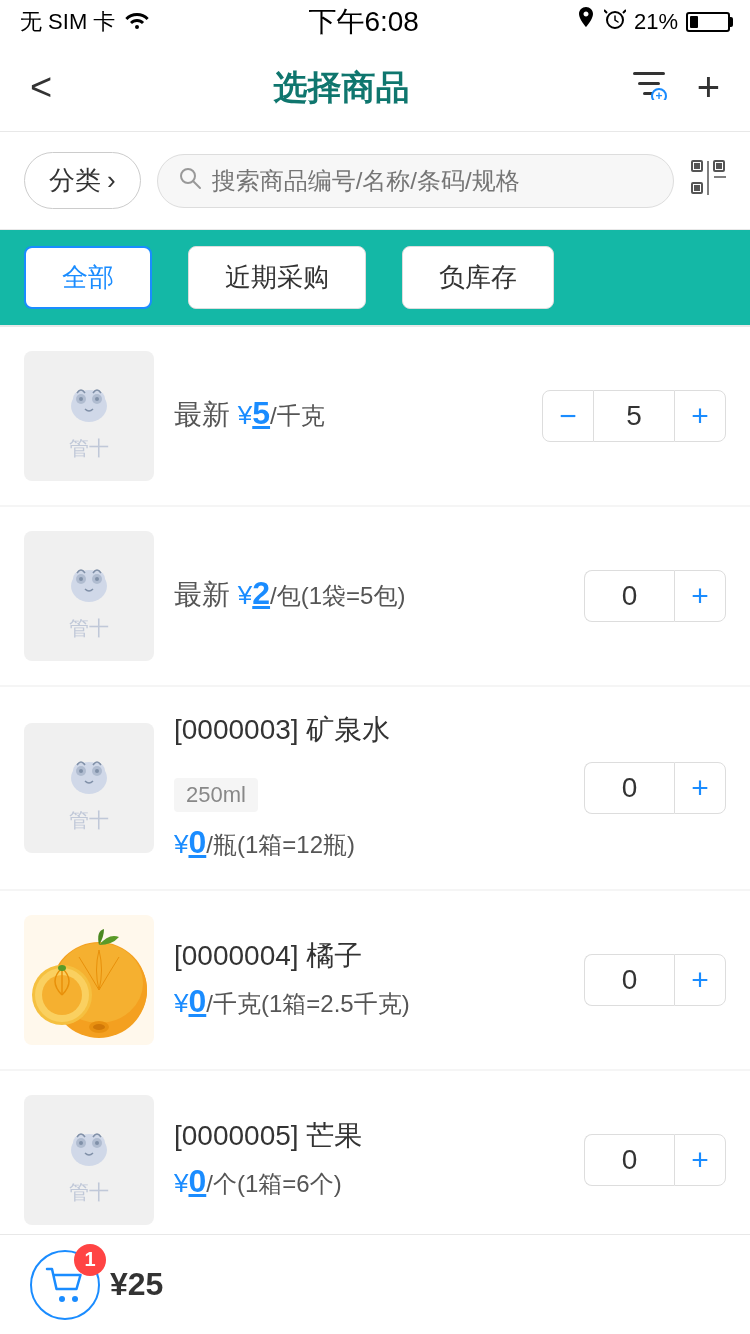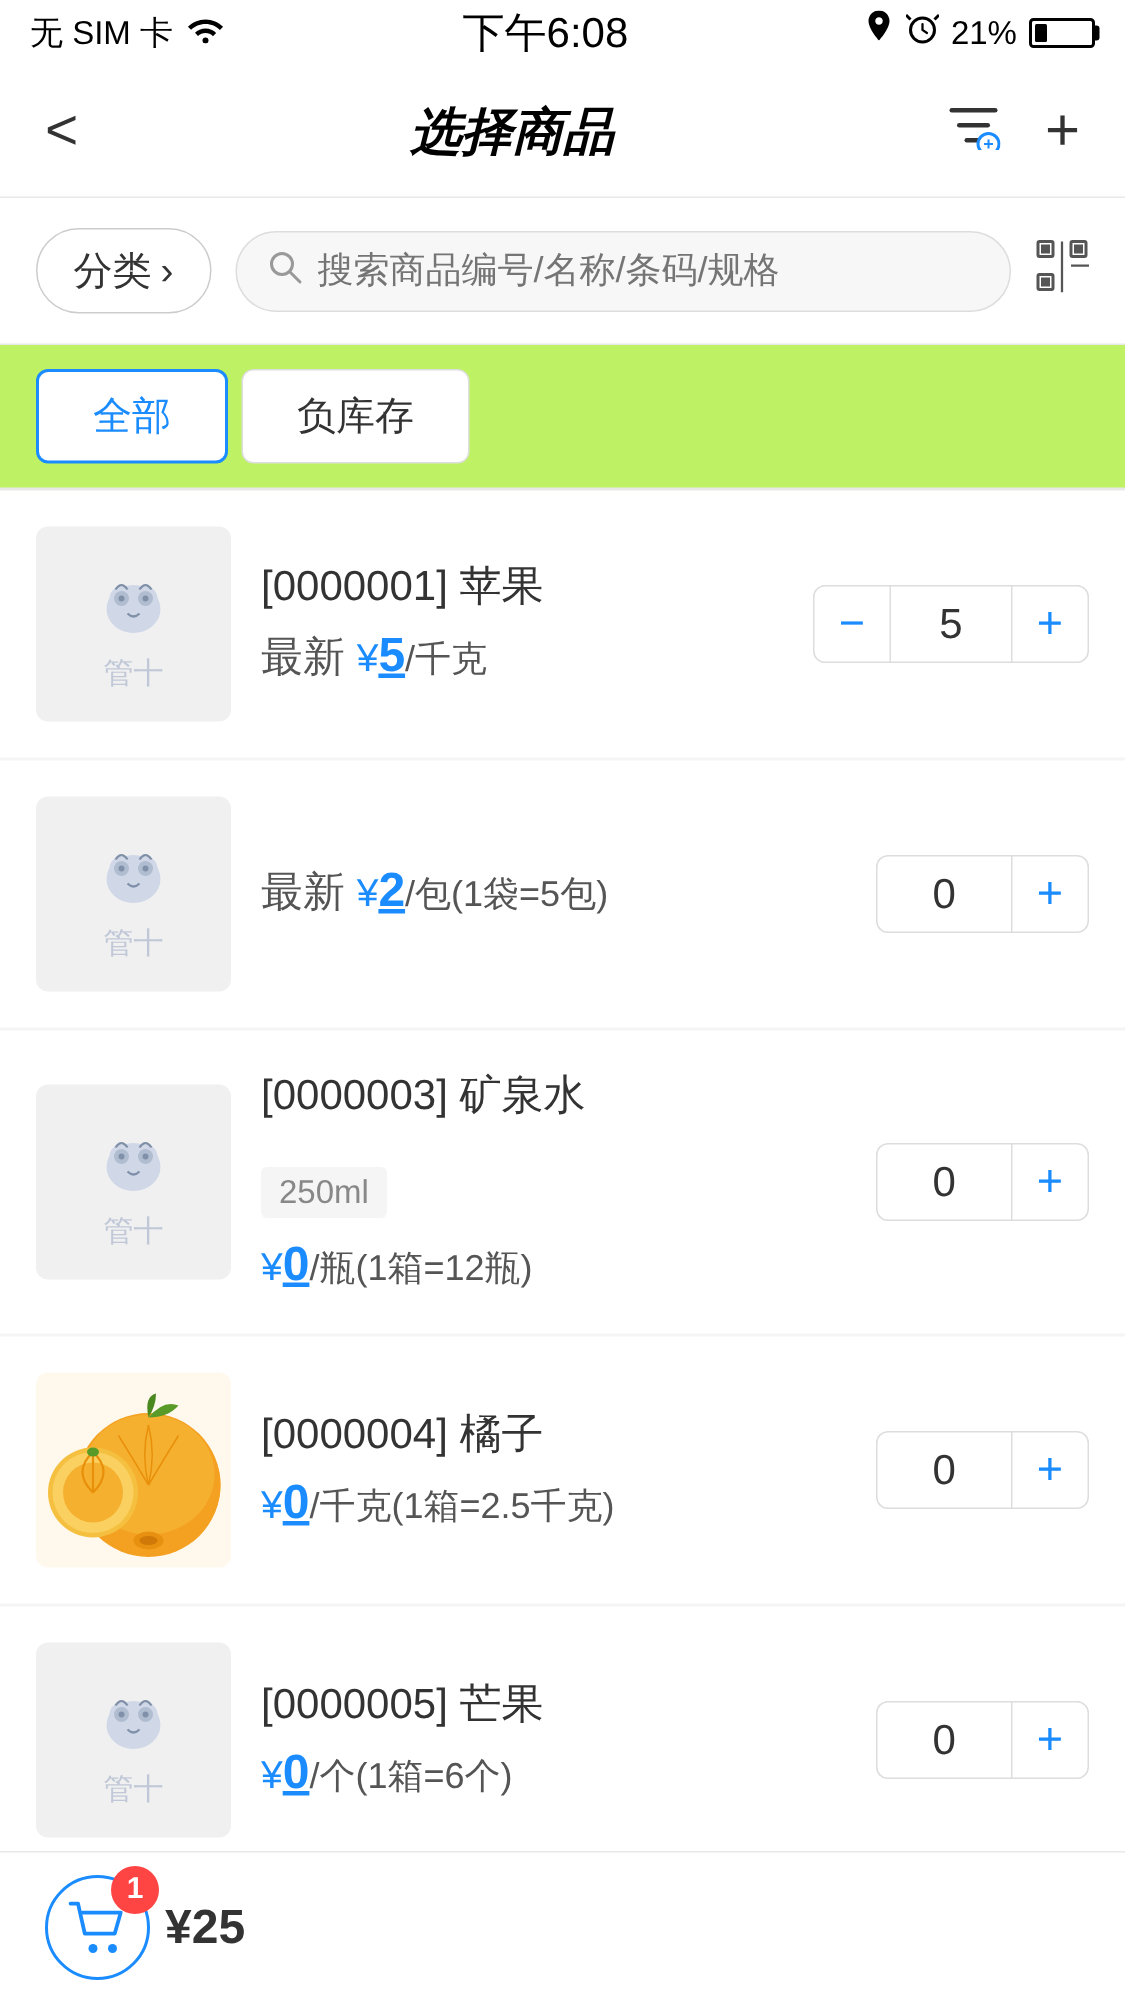--- a/index.html
+++ b/index.html
@@ -33,21 +33,21 @@
     
     .nav-bar {
       height: 88px;
       background: #fff;
       display: flex;
       align-items: center;
       justify-content: space-between;
       padding: 0 30px;
       border-bottom: 1px solid #e8e8e8;
     }
-    .nav-title { font-size: 34px; font-weight: 600; color: #000000; font-style: italic; }
+    .nav-title { font-size: 34px; font-weight: 600; color: #0f766e; }
     .nav-icon { font-size: 36px; color: #333; cursor: pointer; }
     .nav-right { display: flex; align-items: center; gap: 30px; }
 
     
     .filter-bar {
       background: #fff;
       padding: 20px 24px;
       display: flex;
       align-items: center;
       gap: 16px;
@@ -81,24 +81,24 @@
       background: transparent;
       font-size: 24px;
       color: #999;
       outline: none;
       flex: 1;
     }
     .scan-icon { font-size: 32px; color: #555; cursor: pointer; }
 
     
     .tabs {
-      background: #bef264;
+      background: #14b8a6;
       padding: 16px 24px;
       display: flex;
-      gap: 9px;
+      gap: 36px;
       border-bottom: 2px solid #e8e8e8;
     }
     .tab {
       padding: 12px 36px;
       border-radius: 8px;
       font-size: 26px;
       cursor: pointer;
       border: 1px solid #ddd;
       color: #333;
       background: #fff;
@@ -329,20 +329,21 @@
       <rect x="26" y="4" width="6" height="6" fill="#555"></rect>
       <rect x="4" y="26" width="6" height="6" fill="#555"></rect>
       <line x1="18" y1="2" x2="18" y2="36" stroke="#555" stroke-width="1.5"></line>
       <line x1="24" y1="18" x2="36" y2="18" stroke="#555" stroke-width="1.5"></line>
     </svg>
   </span>
 </div>
 
 <div class="tabs">
   <button class="tab active">全部</button>
+  <button class="tab">近期采购</button>
   <button class="tab">负库存</button>
 </div>
 
 <div class="product-list">
 
   <div class="product-item">
     <div class="product-img">
       <div class="owl-logo">
         <svg viewBox="0 0 60 60" fill="none">
           <ellipse cx="30" cy="35" rx="18" ry="16" fill="#d0d8e8"></ellipse>
@@ -353,21 +354,20 @@
           <circle cx="22" cy="28" r="2" fill="#8090a8"></circle>
           <circle cx="38" cy="28" r="2" fill="#8090a8"></circle>
           <path d="M26 38 Q30 42 34 38" stroke="#8090a8" stroke-width="1.5" fill="none"></path>
           <path d="M18 22 Q22 16 26 22" stroke="#8090a8" stroke-width="1.5" fill="none"></path>
           <path d="M34 22 Q38 16 42 22" stroke="#8090a8" stroke-width="1.5" fill="none"></path>
         </svg>
         <span class="owl-text">管十</span>
       </div>
     </div>
     <div class="product-info">
-      <div class="product-name">[0000001] 苹果</div>
       <div class="product-price">
         <span class="label-new">最新 </span>
         <span style="color:#1a8cff;">¥</span><span class="price-highlight underline-price">5</span><span class="price-unit">/千克</span>
       </div>
     </div>
     <div class="qty-control">
       <button class="qty-btn minus">−</button>
       <input class="qty-input" type="text" value="5" style="">
       <button class="qty-btn plus only-plus" style="color:#1a8cff;">+</button>
     </div>

